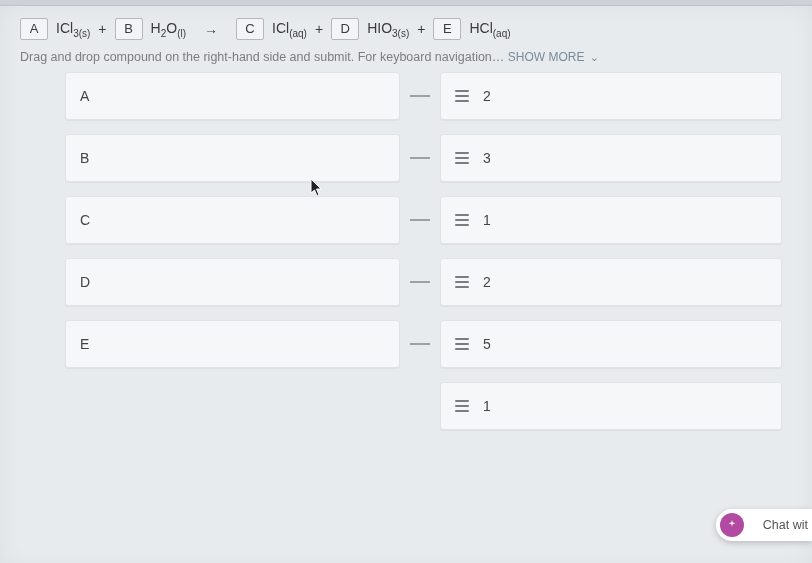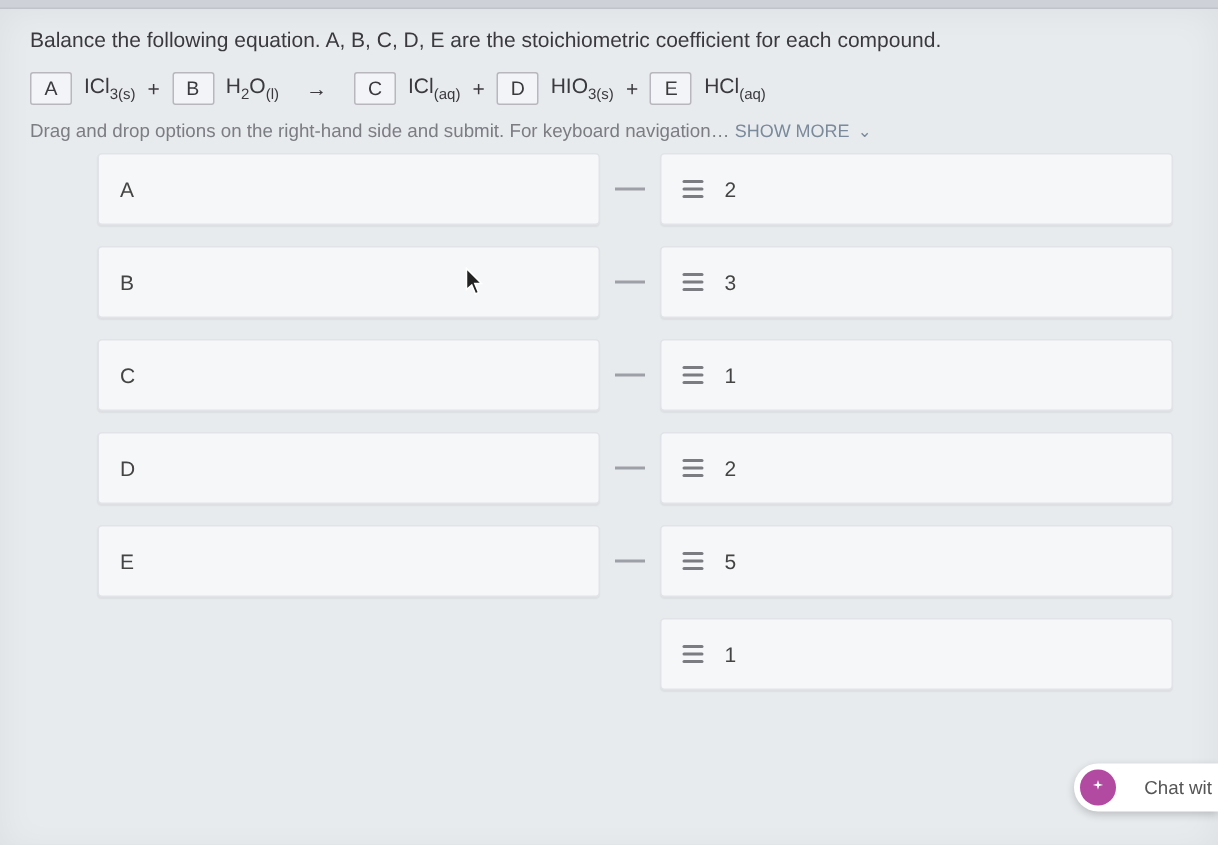--- a/index.html
+++ b/index.html
@@ -163,41 +163,40 @@
     background: #cfd1d8;
     border-bottom: 1px solid #c1c3ca;
   }
 </style>
 </head>
 <body>
 
 <div class="topbar"></div>
 <div class="page">
 
-  <div class="question">Balance the following equation. A, B, C, D, E are the stoichiometric coefficient for each compound.</div>
 
   <div class="equation" id="equation-row">
       <span class="coef-box">A</span>
       <span class="compound">ICl<sub>3(s)</sub></span>
       <span>+</span>
       <span class="coef-box">B</span>
       <span class="compound">H<sub>2</sub>O<sub>(l)</sub></span>
       <span class="arrow">→</span>
       <span class="coef-box">C</span>
       <span class="compound">ICl<sub>(aq)</sub></span>
       <span>+</span>
       <span class="coef-box">D</span>
       <span class="compound">HIO<sub>3(s)</sub></span>
       <span>+</span>
       <span class="coef-box">E</span>
       <span class="compound">HCl<sub>(aq)</sub></span>
     </div>
 
   <div class="instructions">
-    <span>Drag and drop options on the right-hand side and submit. For keyboard navigation…</span>
+    <span>Drag and drop compound on the right-hand side and submit. For keyboard navigation…</span>
     <span class="show-more">
       <span>SHOW MORE</span>
       <span class="show-more-caret">⌄</span>
     </span>
   </div>
 
   <div class="matching">
     <div class="col left" id="left-col">
         <div class="chip">A</div>
         <div class="chip">B</div>

